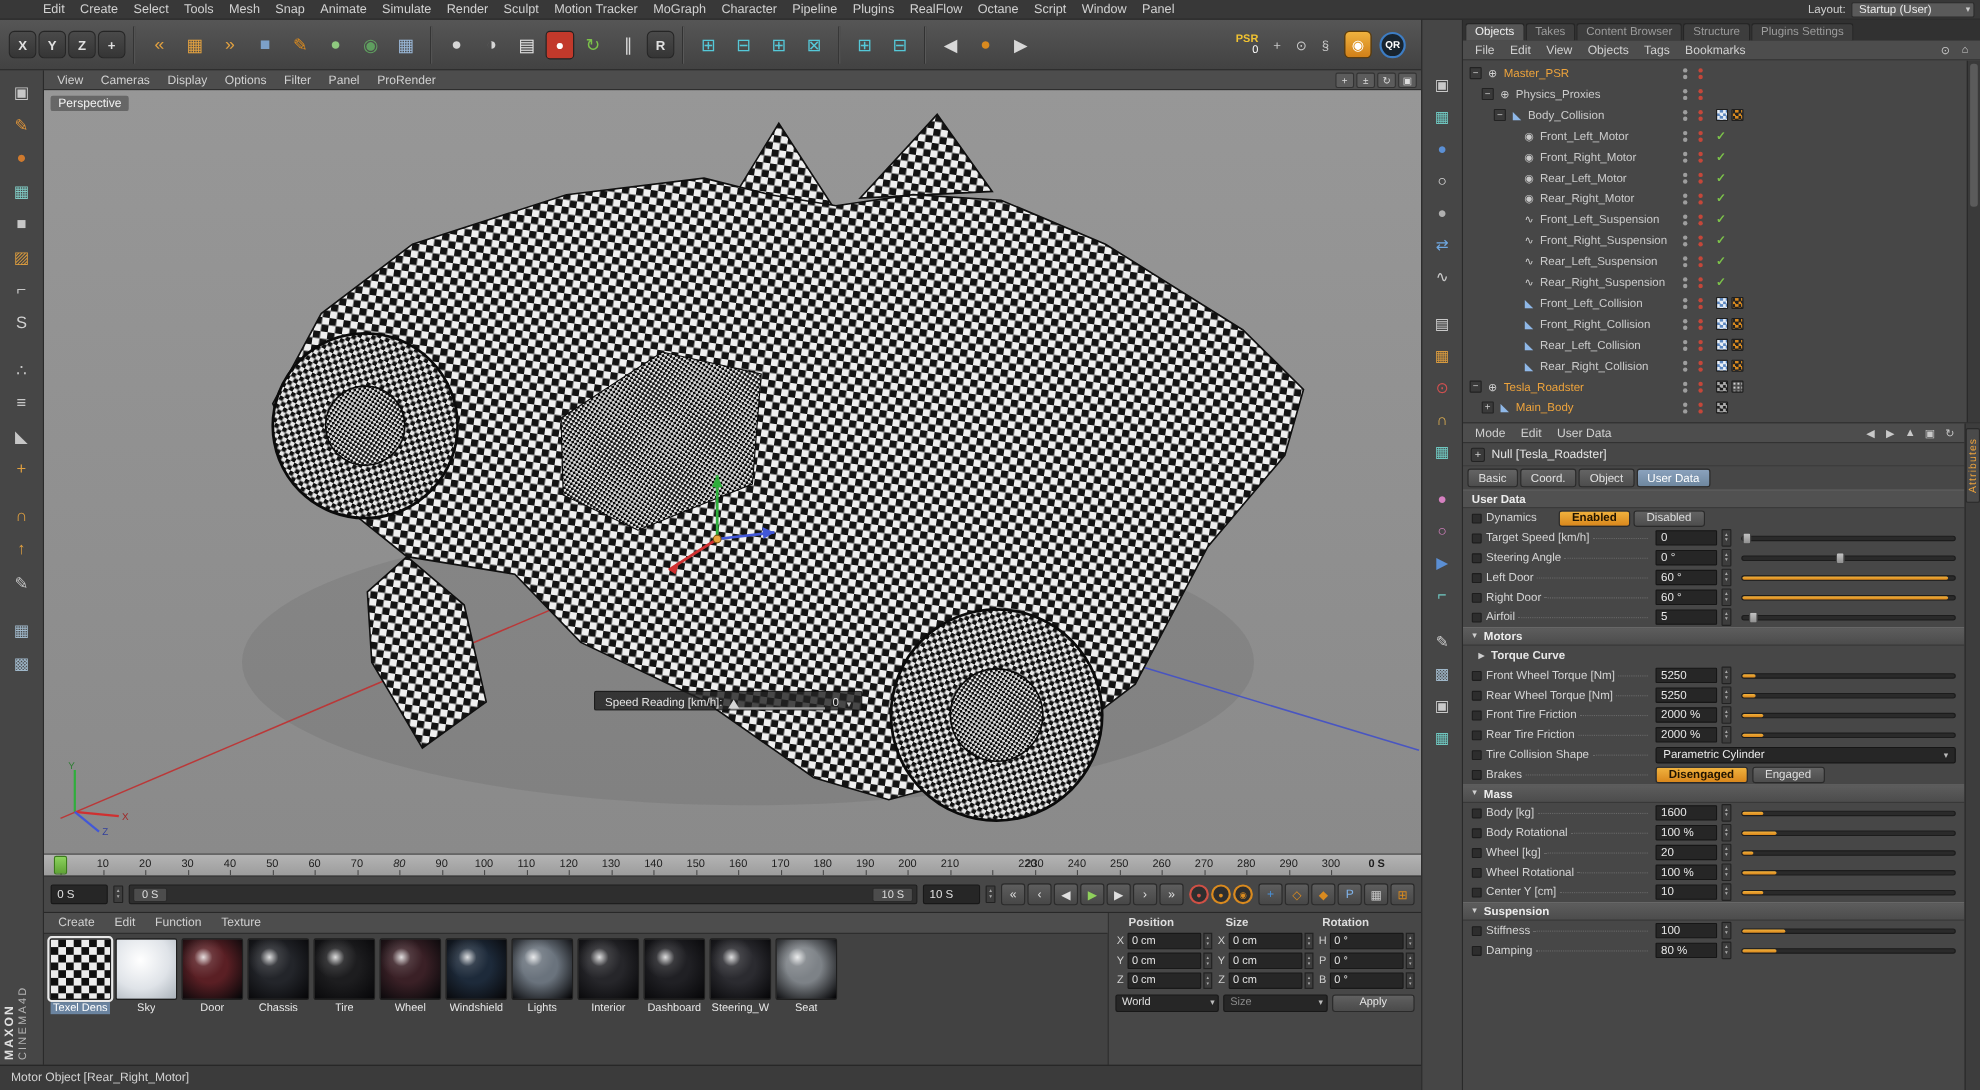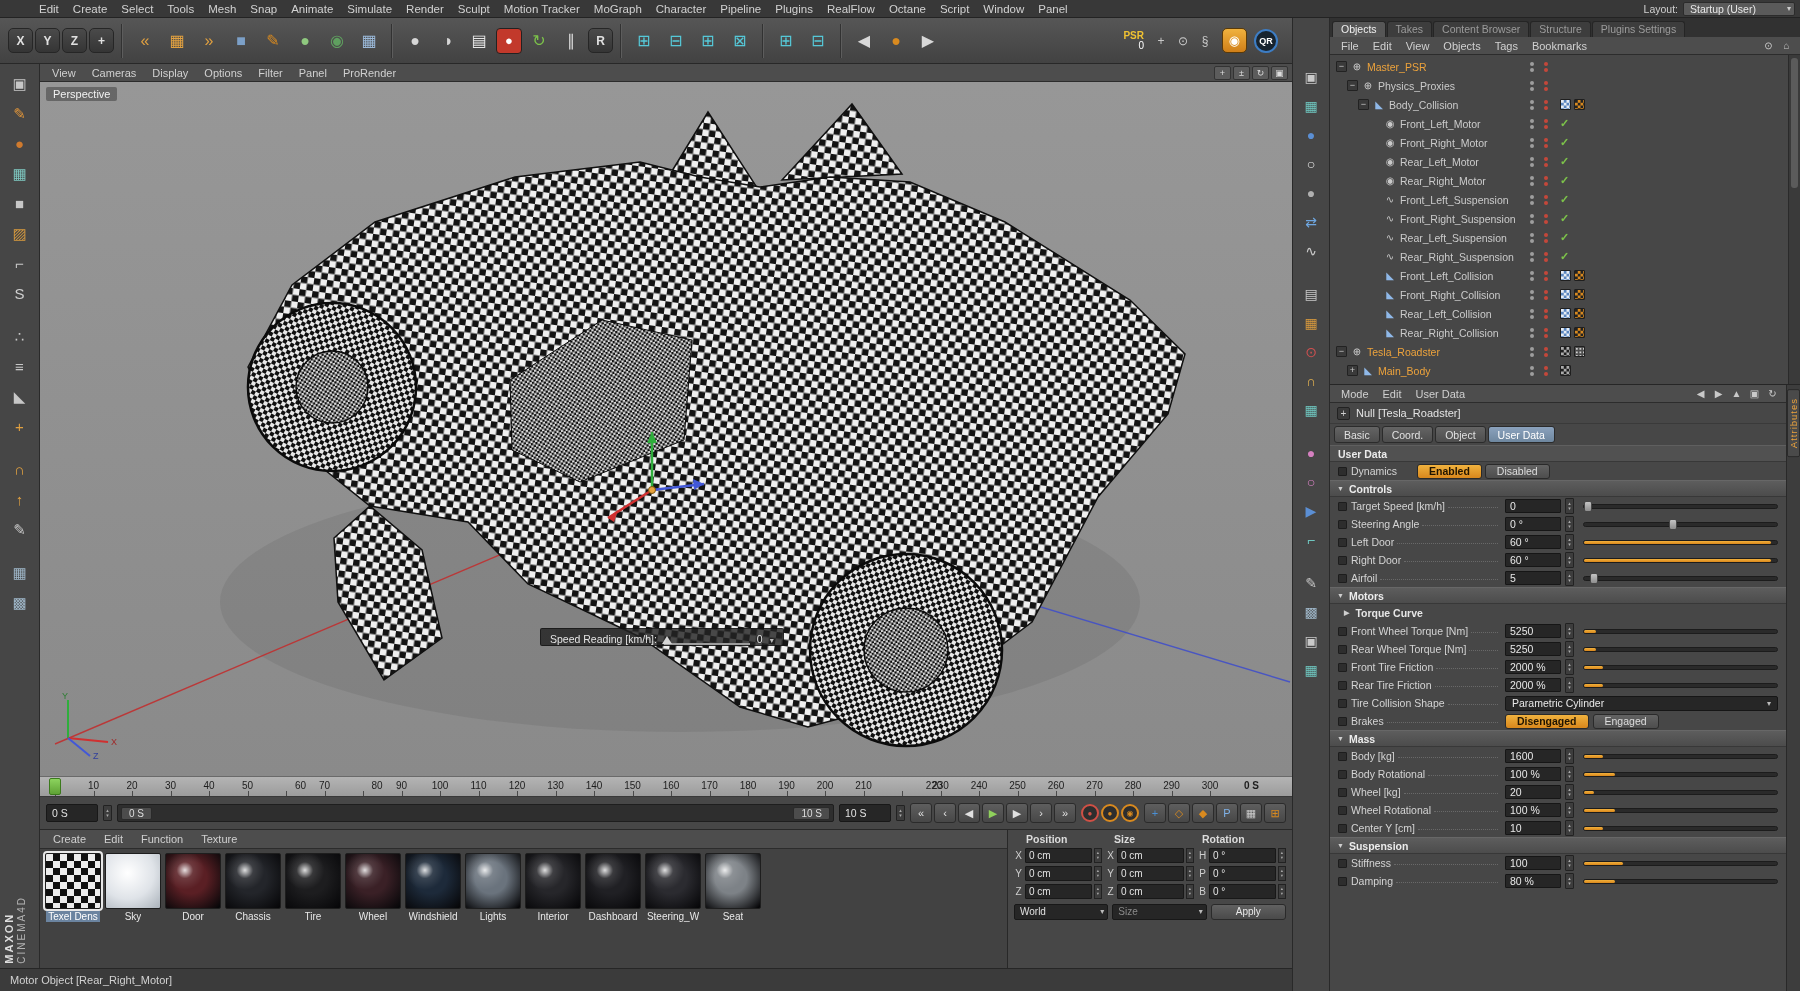--- a/index.html
+++ b/index.html
@@ -379,25 +379,25 @@
           <div class="tick" style="left: 53.5px;">10</div>
           <div class="tickline" style="left: 53.5px;"></div>
           <div class="tick" style="left: 92px;">20</div>
           <div class="tickline" style="left: 92px;"></div>
           <div class="tick" style="left: 130.5px;">30</div>
           <div class="tickline" style="left: 130.5px;"></div>
           <div class="tick" style="left: 169px;">40</div>
           <div class="tickline" style="left: 169px;"></div>
           <div class="tick" style="left: 207.5px;">50</div>
           <div class="tickline" style="left: 207.5px;"></div>
-          <div class="tick" style="left: 246px; text-align: right;">60</div>
+          <div class="tick" style="left: 246px;">60</div>
           <div class="tickline" style="left: 246px;"></div>
           <div class="tick" style="left: 284.5px;">70</div>
           <div class="tickline" style="left: 284.5px;"></div>
-          <div class="tick" style="left: 337px;">80</div>
+          <div class="tick" style="left: 323px; font-style: italic;">80</div>
           <div class="tickline" style="left: 323px;"></div>
           <div class="tick" style="left: 361.5px;">90</div>
           <div class="tickline" style="left: 361.5px;"></div>
           <div class="tick" style="left: 400px;">100</div>
           <div class="tickline" style="left: 400px;"></div>
           <div class="tick" style="left: 438.5px;">110</div>
           <div class="tickline" style="left: 438.5px;"></div>
           <div class="tick" style="left: 477px;">120</div>
           <div class="tickline" style="left: 477px;"></div>
           <div class="tick" style="left: 515.5px;">130</div>
@@ -997,24 +997,20 @@
         <div id="ud-header">User Data</div>
         <div class="arow">
           <div class="keybox"></div>
           <span class="alabel" style="width:62px">Dynamics</span>
           <div id="dynamics-buttons" style="display:flex;gap:3px">
               <div class="optbtn active">Enabled</div>
               <div class="optbtn">Disabled</div>
             </div>
         </div>
         <div id="am-rows">
-            <div class="ghead">
-              <span class="tri">▼</span>
-              <span>Controls</span>
-            </div>
             <div class="arow">
               <div class="keybox"></div>
               <div class="labelwrap">
                 <span class="alabel">Target Speed [km/h]</span>
                 <span class="leader"></span>
               </div>
               <div class="afld">0</div>
               <div class="spin">
                 <span>▴</span>
                 <span>▾</span>

